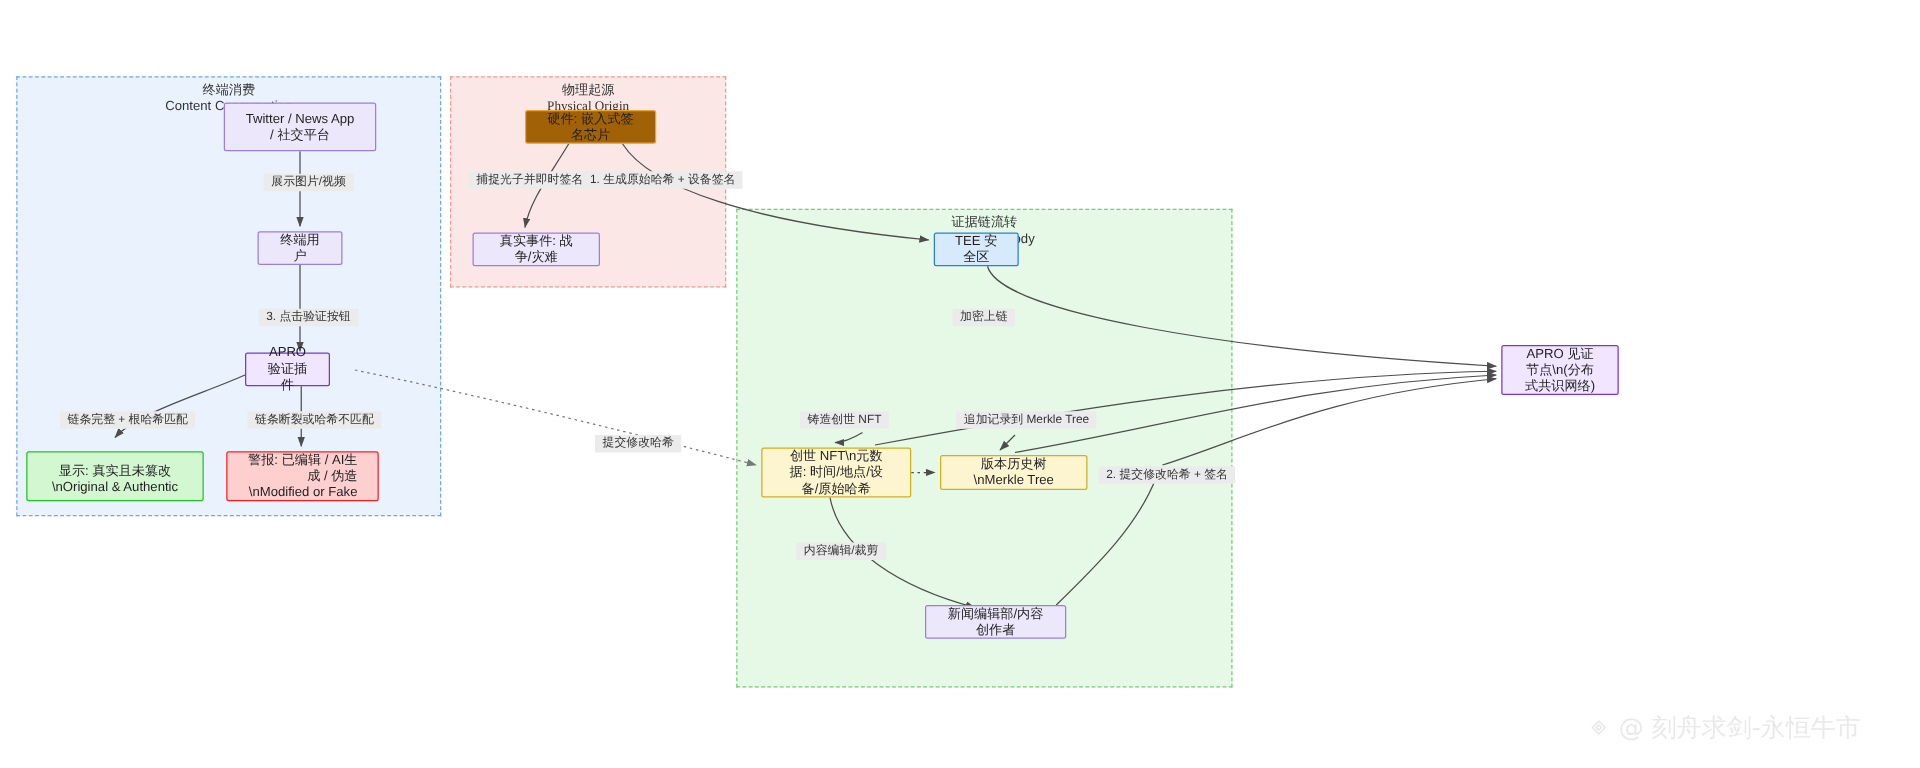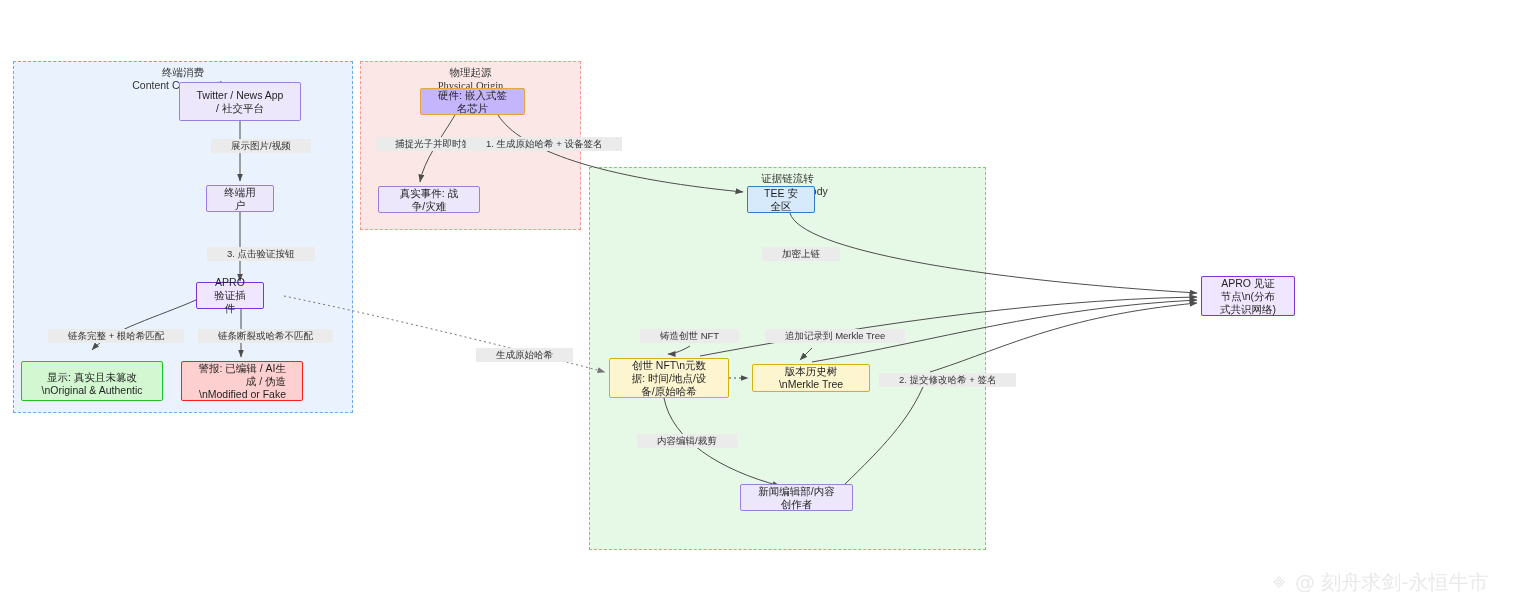--- a/index.html
+++ b/index.html
@@ -22,42 +22,42 @@
   #cluster-custody{left:589px;top:167px;width:397px;height:383px;
        background:#e6f8e6;border-color:#77cc77;}
 
   
   .node{position:absolute;box-sizing:border-box;display:flex;align-items:center;
         justify-content:center;text-align:center;font-size:10.5px;line-height:13px;
         color:#1f1f1f;border-width:1px;border-style:solid;border-radius:2px;
         padding:3px 16px;}
   .n-purple{background:#ece7fb;border-color:#9b7fe0;}
   .n-purple-strong{background:#f0e6ff;border-color:#7b34d6;border-width:1.6px;}
-  .n-orange{background:#c4b5fd;border-color:#e8a33d;border-width:1.6px;}
+  .n-orange{background:#a16207;border-color:#e8a33d;border-width:1.6px;}
   .n-blue{background:#d7eafc;border-color:#2a7fd4;border-width:1.6px;}
   .n-yellow{background:#fdf5d0;border-color:#d4af1a;border-width:1.6px;}
   .n-green{background:#d3f8d1;border-color:#1fc41f;border-width:1.6px;align-items:flex-end;}
   .n-red{background:#fecfcf;border-color:#fc1d1d;border-width:1.6px;}
 
   #n-twitter{left:179px;top:82px;width:122px;height:39px;}
   #n-enduser{left:206px;top:185px;width:68px;height:27px;}
   #n-plugin{left:196px;top:282px;width:68px;height:27px;}
   #n-authentic{left:21px;top:361px;width:142px;height:40px;}
   #n-fake{left:181px;top:361px;width:122px;height:40px;text-align:right;}
   #n-hardware{left:420px;top:88px;width:105px;height:27px;}
   #n-event{left:378px;top:186px;width:102px;height:27px;}
   #n-tee{left:747px;top:186px;width:68px;height:27px;}
   #n-nft{left:609px;top:358px;width:120px;height:40px;}
   #n-merkle{left:752px;top:364px;width:118px;height:28px;}
   #n-newsroom{left:740px;top:484px;width:113px;height:27px;}
   #n-apro{left:1201px;top:276px;width:94px;height:40px;}
 
   
   .elabel{position:absolute;background:#ebebeb;color:#333333;font-size:9.5px;
-          line-height:12px;padding:1px 20px;white-space:nowrap;border-radius:1px;}
+          line-height:12px;padding:1px 6px;white-space:nowrap;border-radius:1px;}
 
   
   #watermark{position:absolute;left:1268px;top:570px;display:flex;align-items:center;
              gap:5px;color:#e9e9e9;font-size:20px;line-height:24px;white-space:nowrap;
              font-family:"DejaVu Sans",sans-serif;}
   #watermark .wm-logo{width:22px;height:22px;flex:0 0 auto;}
 </style>
 </head>
 <body>
 
@@ -160,21 +160,21 @@
     <span>APRO 见证节点\n(分布式共识网络)</span>
   </div>
 
   <div class="elabel" style="left:211px;top:139px;">展示图片/视频</div>
   <div class="elabel" style="left:207px;top:247px;">3. 点击验证按钮</div>
   <div class="elabel" style="left:48px;top:329px;">链条完整 + 根哈希匹配</div>
   <div class="elabel" style="left:198px;top:329px;">链条断裂或哈希不匹配</div>
   <div class="elabel" style="left:375px;top:137px;">捕捉光子并即时签名</div>
   <div class="elabel" style="left:466px;top:137px;">1. 生成原始哈希 + 设备签名</div>
   <div class="elabel" style="left:762px;top:247px;">加密上链</div>
-  <div class="elabel" style="left:476px;top:348px;">生成原始哈希</div>
+  <div class="elabel" style="left:476px;top:348px;">提交修改哈希</div>
   <div class="elabel" style="left:640px;top:329px;">铸造创世 NFT</div>
   <div class="elabel" style="left:765px;top:329px;">追加记录到 Merkle Tree</div>
   <div class="elabel" style="left:879px;top:373px;">2. 提交修改哈希 + 签名</div>
   <div class="elabel" style="left:637px;top:434px;">内容编辑/裁剪</div>
 
   <div id="watermark">
     <svg class="wm-logo" viewBox="0 0 24 24">
       <g fill="none" stroke="#e9e9e9" stroke-width="1.4">
         <rect x="8.1" y="8.1" width="7.8" height="7.8" transform="rotate(45 12 12)"></rect>
         <rect x="10.4" y="10.4" width="3.2" height="3.2" transform="rotate(45 12 12)"></rect>

